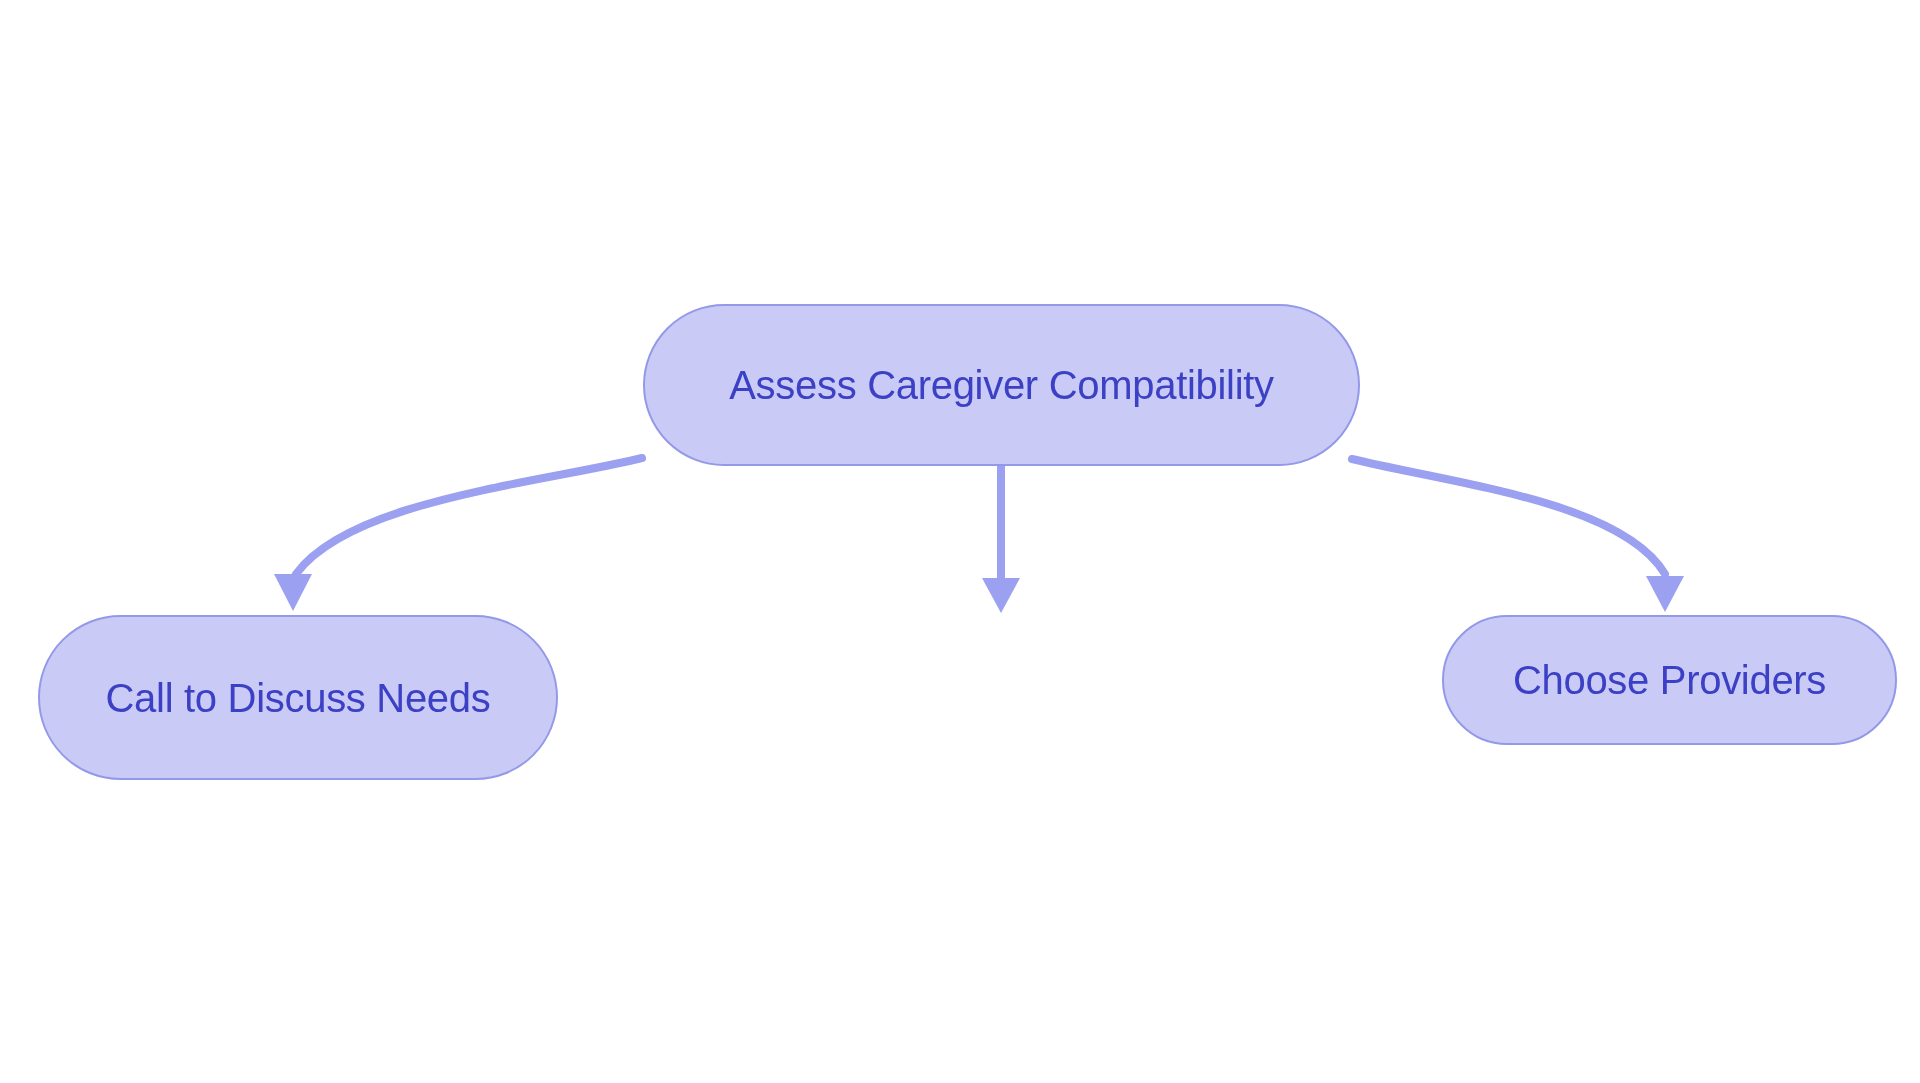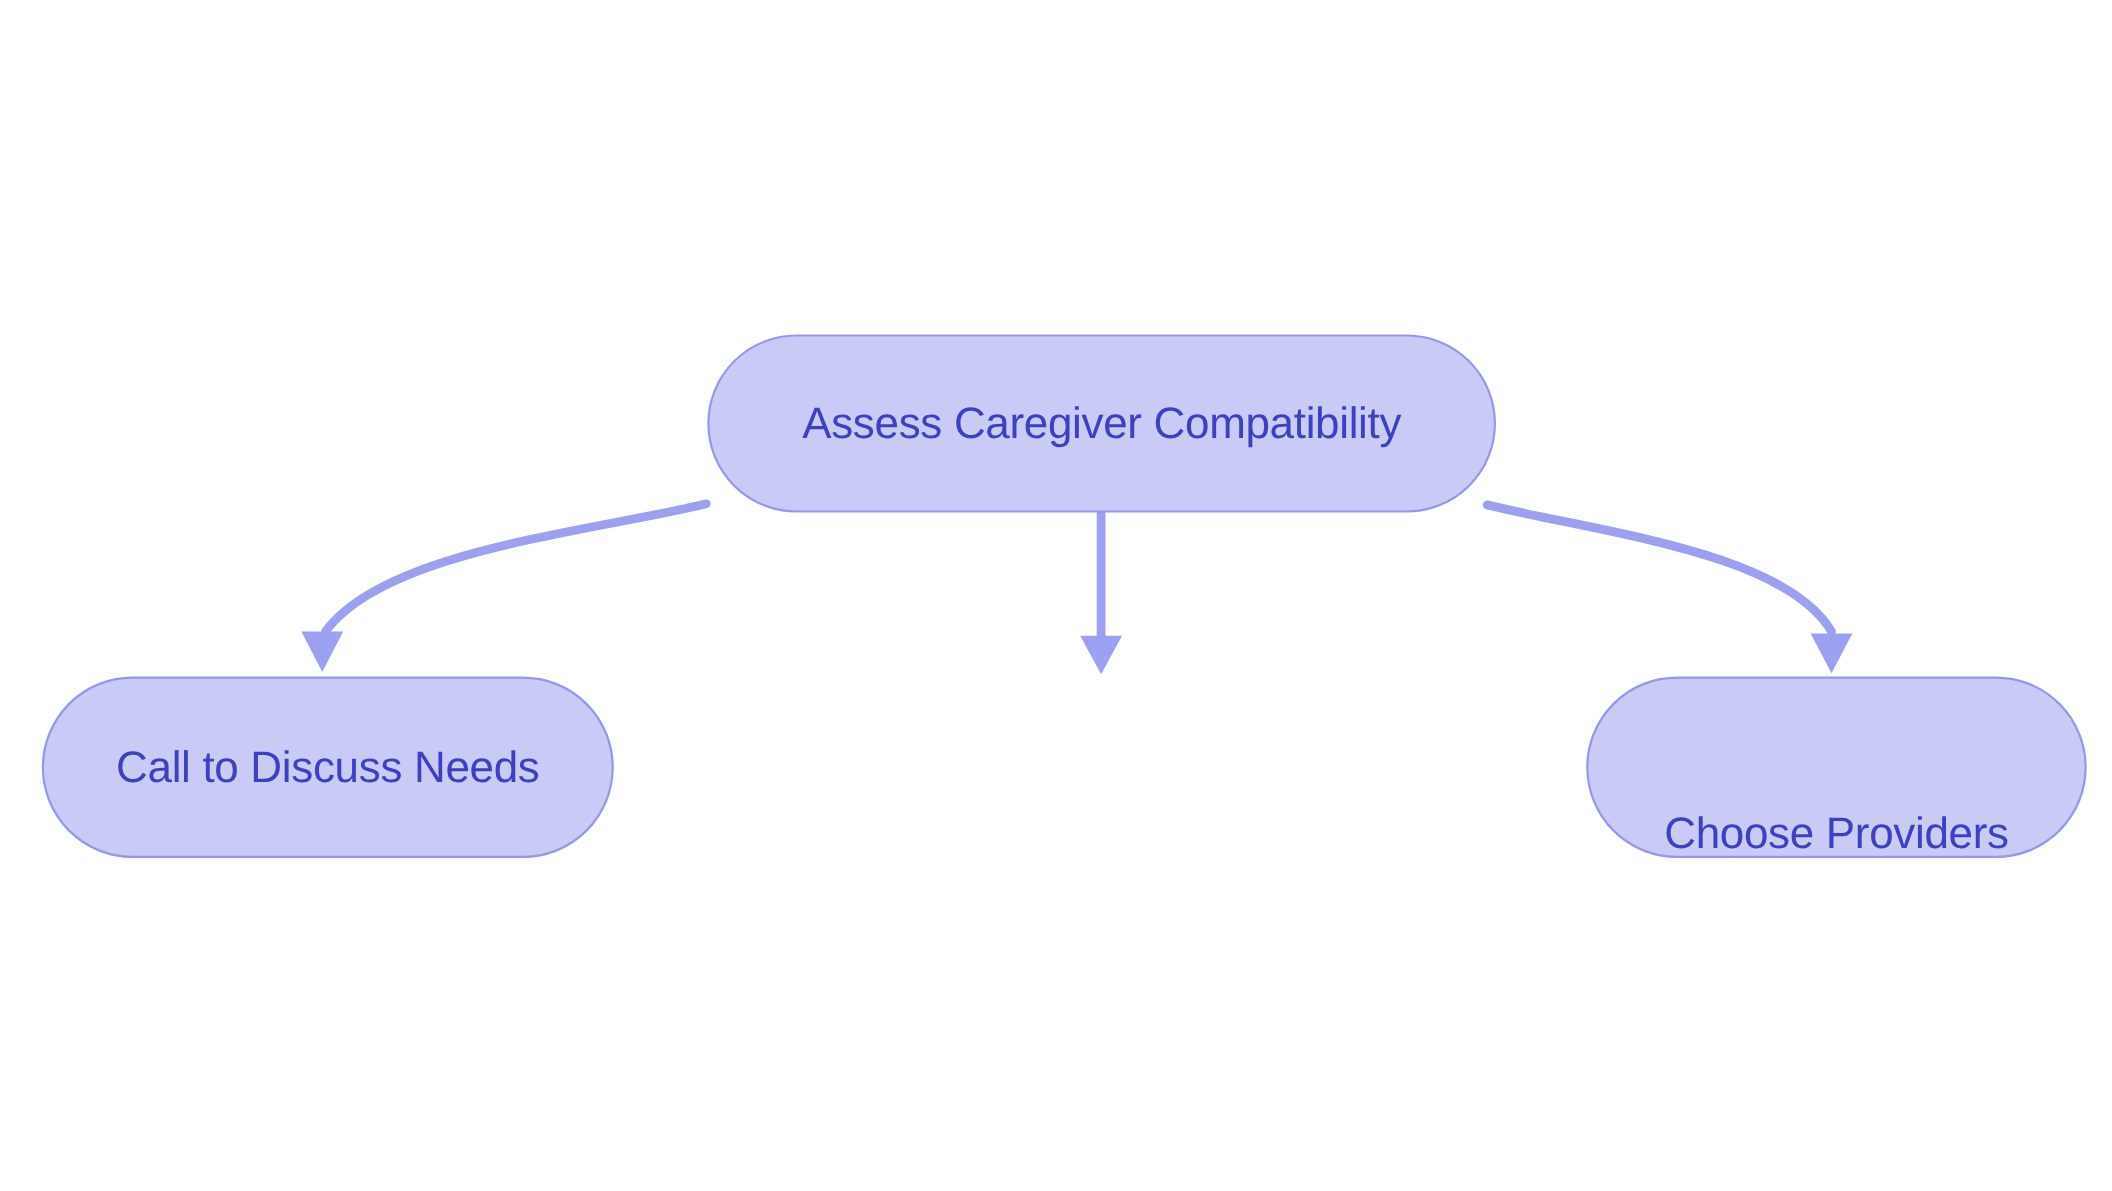--- a/index.html
+++ b/index.html
@@ -47,21 +47,21 @@
     border-radius:999px;
     color:var(--node-text);
     font-size:40px;
     line-height:1;
     white-space:nowrap;
     letter-spacing:-0.3px;
   }
   .node-root{left:643px;top:304px;width:717px;height:162px;}
   .node-left{left:38px;top:615px;width:520px;height:165px;}
   .node-center{left:713px;top:615px;width:579px;height:165px;}
-  .node-right{left:1442px;top:615px;width:455px;height:165px;align-items:flex-end;}
+  .node-right{left:1442px;top:615px;width:455px;height:130px;}
 </style>
 </head>
 <body>
 
 <div class="stage">
 
   <svg class="edges" viewBox="0 0 1920 1083" xmlns="http://www.w3.org/2000/svg">
 
     <path class="edge-path" d="M 642 458 C 540 483, 350 500, 296 574"></path>
     <polygon class="arrowhead" points="274,574 312,574 293,611"></polygon>

